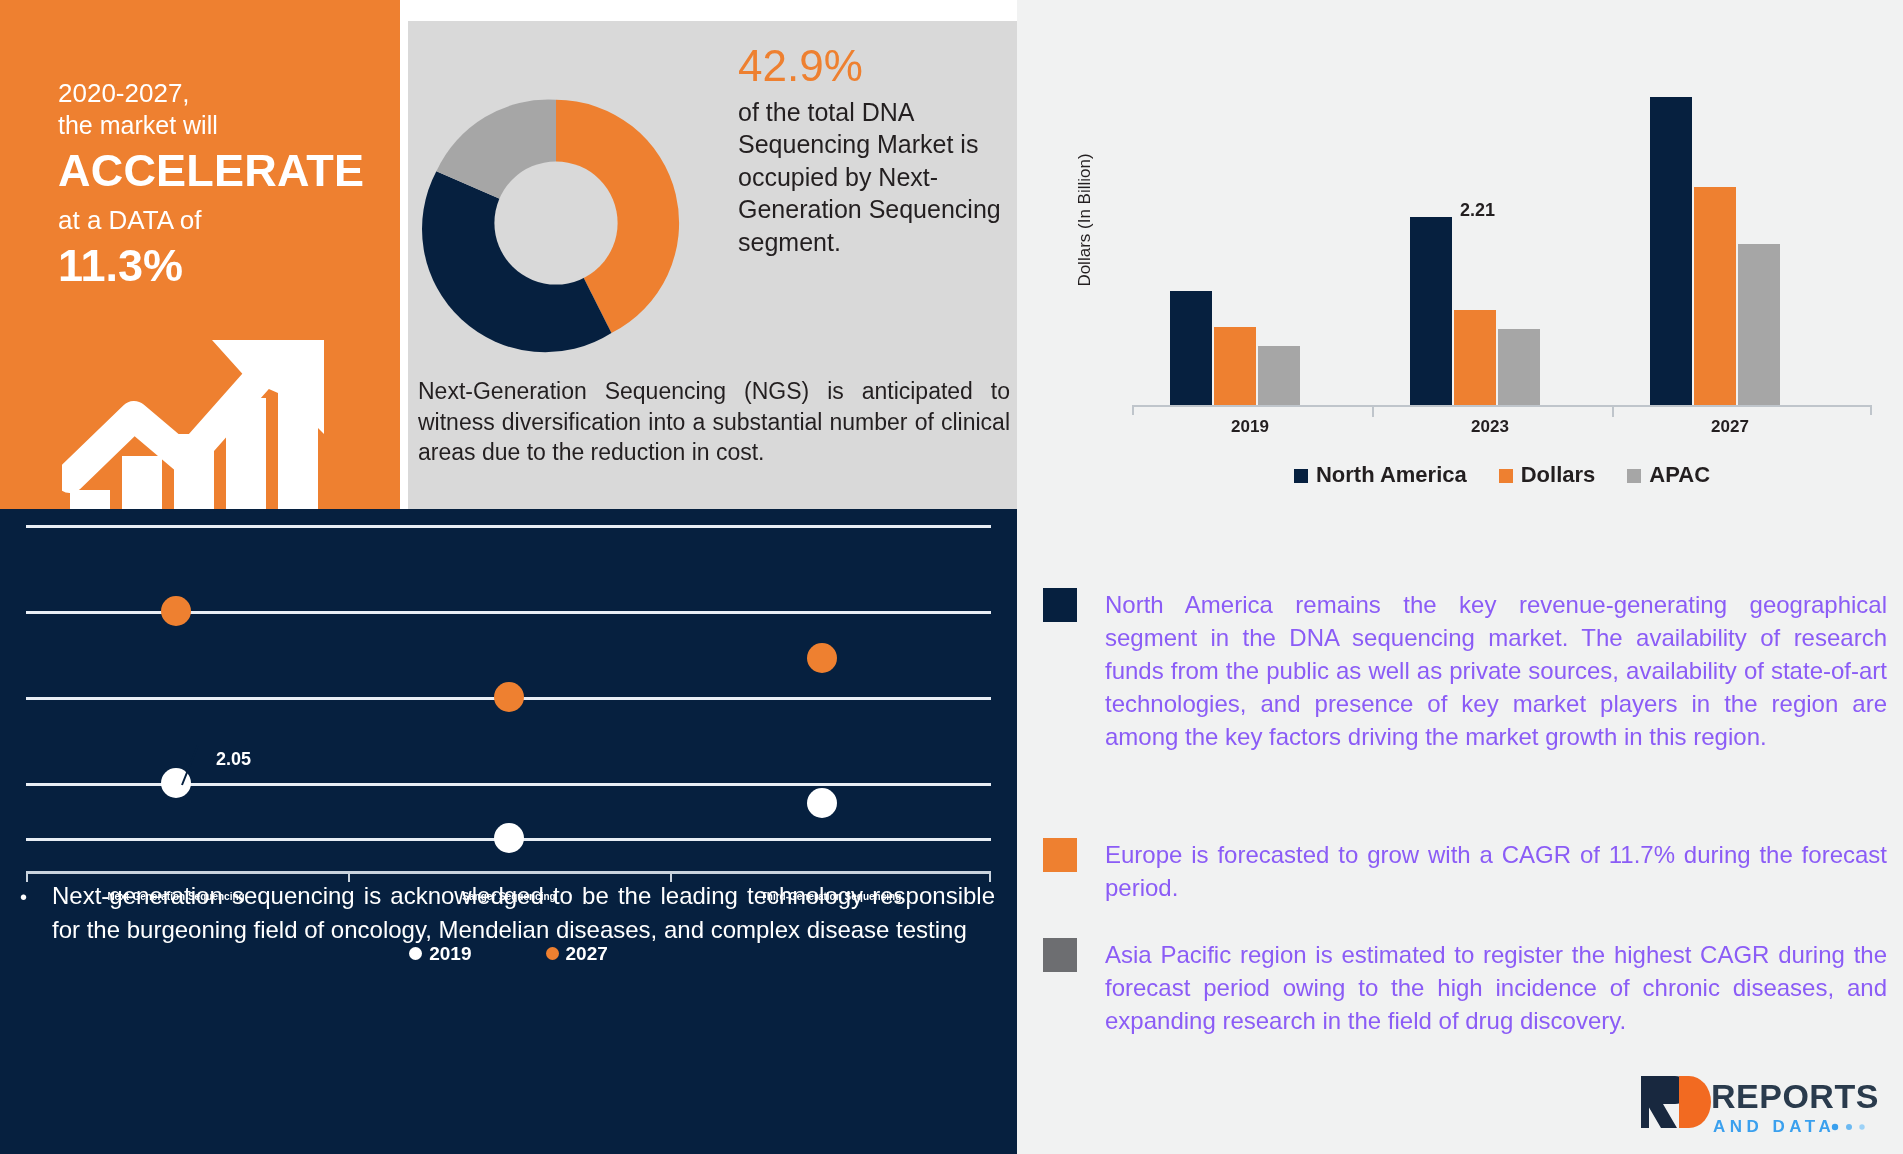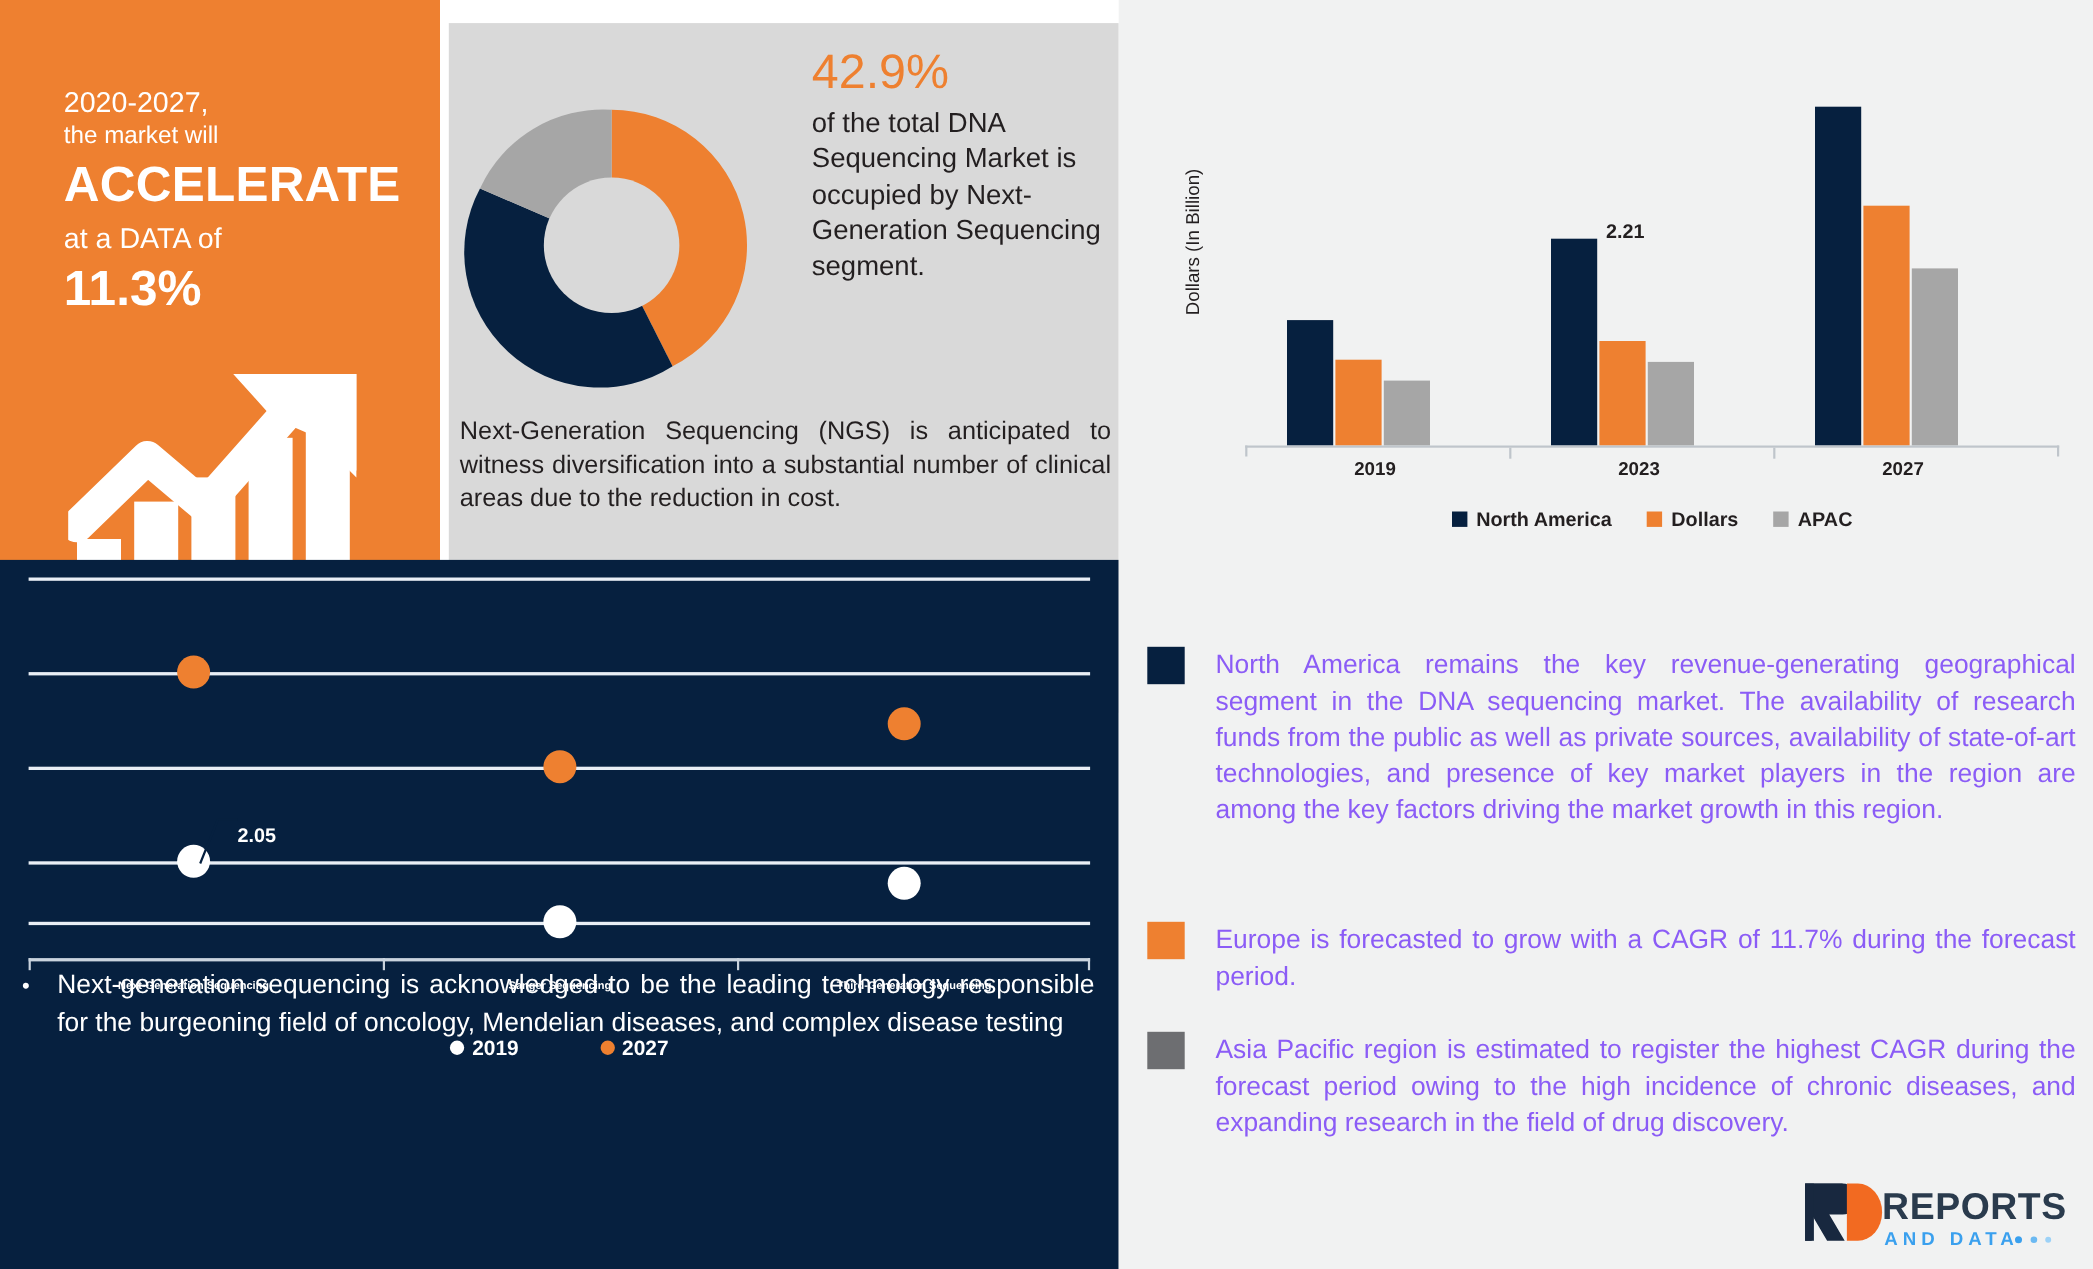--- a/index.html
+++ b/index.html
@@ -13,21 +13,21 @@
   
   .left-col { position: absolute; left: 0; top: 0; width: 1017px; height: 1154px; }
 
   
   .cagr-panel {
     position: absolute; left: 0; top: 0; width: 400px; height: 568px;
     background: #ee8030; color: #ffffff;
   }
   .cagr-text { position: absolute; left: 58px; top: 78px; width: 310px; line-height: 1.22; }
   .cagr-years { font-size: 26px; font-weight: 400; }
-  .cagr-will  { font-size: 22px; font-weight: 400; }
+  .cagr-will  { font-size: 25px; font-weight: 400; }
   .cagr-accel { font-size: 45px; font-weight: 700; letter-spacing: .2px; margin: 4px 0 6px; }
   .cagr-at    { font-size: 26px; font-weight: 400; }
   .cagr-val   { font-size: 45px; font-weight: 700; margin-top: 2px; }
   .cagr-icon  { position: absolute; left: 62px; bottom: 0px; width: 275px; height: 230px; }
 
   
   .gray-panel {
     position: absolute; left: 408px; top: 0; width: 609px; height: 627px;
     background: #d9d9d9;
     margin-top: 21px;
@@ -100,21 +100,21 @@
   .bar-label {
     position: absolute; font-size: 18px; font-weight: 700; color: #231f20;
     white-space: nowrap;
   }
   .xlabels { position: absolute; left: 95px; top: 347px; width: 740px; height: 30px; }
   .xlab { position: absolute; top: 0; width: 200px; text-align: center; font-size: 17px; font-weight: 700; color: #231f20; }
   .xsep { position: absolute; top: -10px; width: 2px; height: 10px; background: #bfc5cb; }
   .bar-legend {
     position: absolute; left: 95px; top: 392px; width: 740px;
     display: flex; justify-content: center; gap: 32px;
-    font-size: 18px; font-weight: 700; color: #231f20;
+    font-size: 22px; font-weight: 700; color: #231f20;
   }
   .bar-legend .sw { display: inline-block; width: 14px; height: 14px; margin-right: 8px; vertical-align: -1px; }
 
   .note { position: absolute; left: 26px; width: 844px; display: flex; }
   .note .sw { flex: 0 0 auto; width: 34px; height: 34px; margin-right: 28px; }
   .note .tx { font-size: 24px; line-height: 1.38; color: #8b5cf6; text-align: justify; }
   #note-na { top: 588px; }
   #note-eu { top: 838px; }
   #note-ap { top: 938px; }
 

